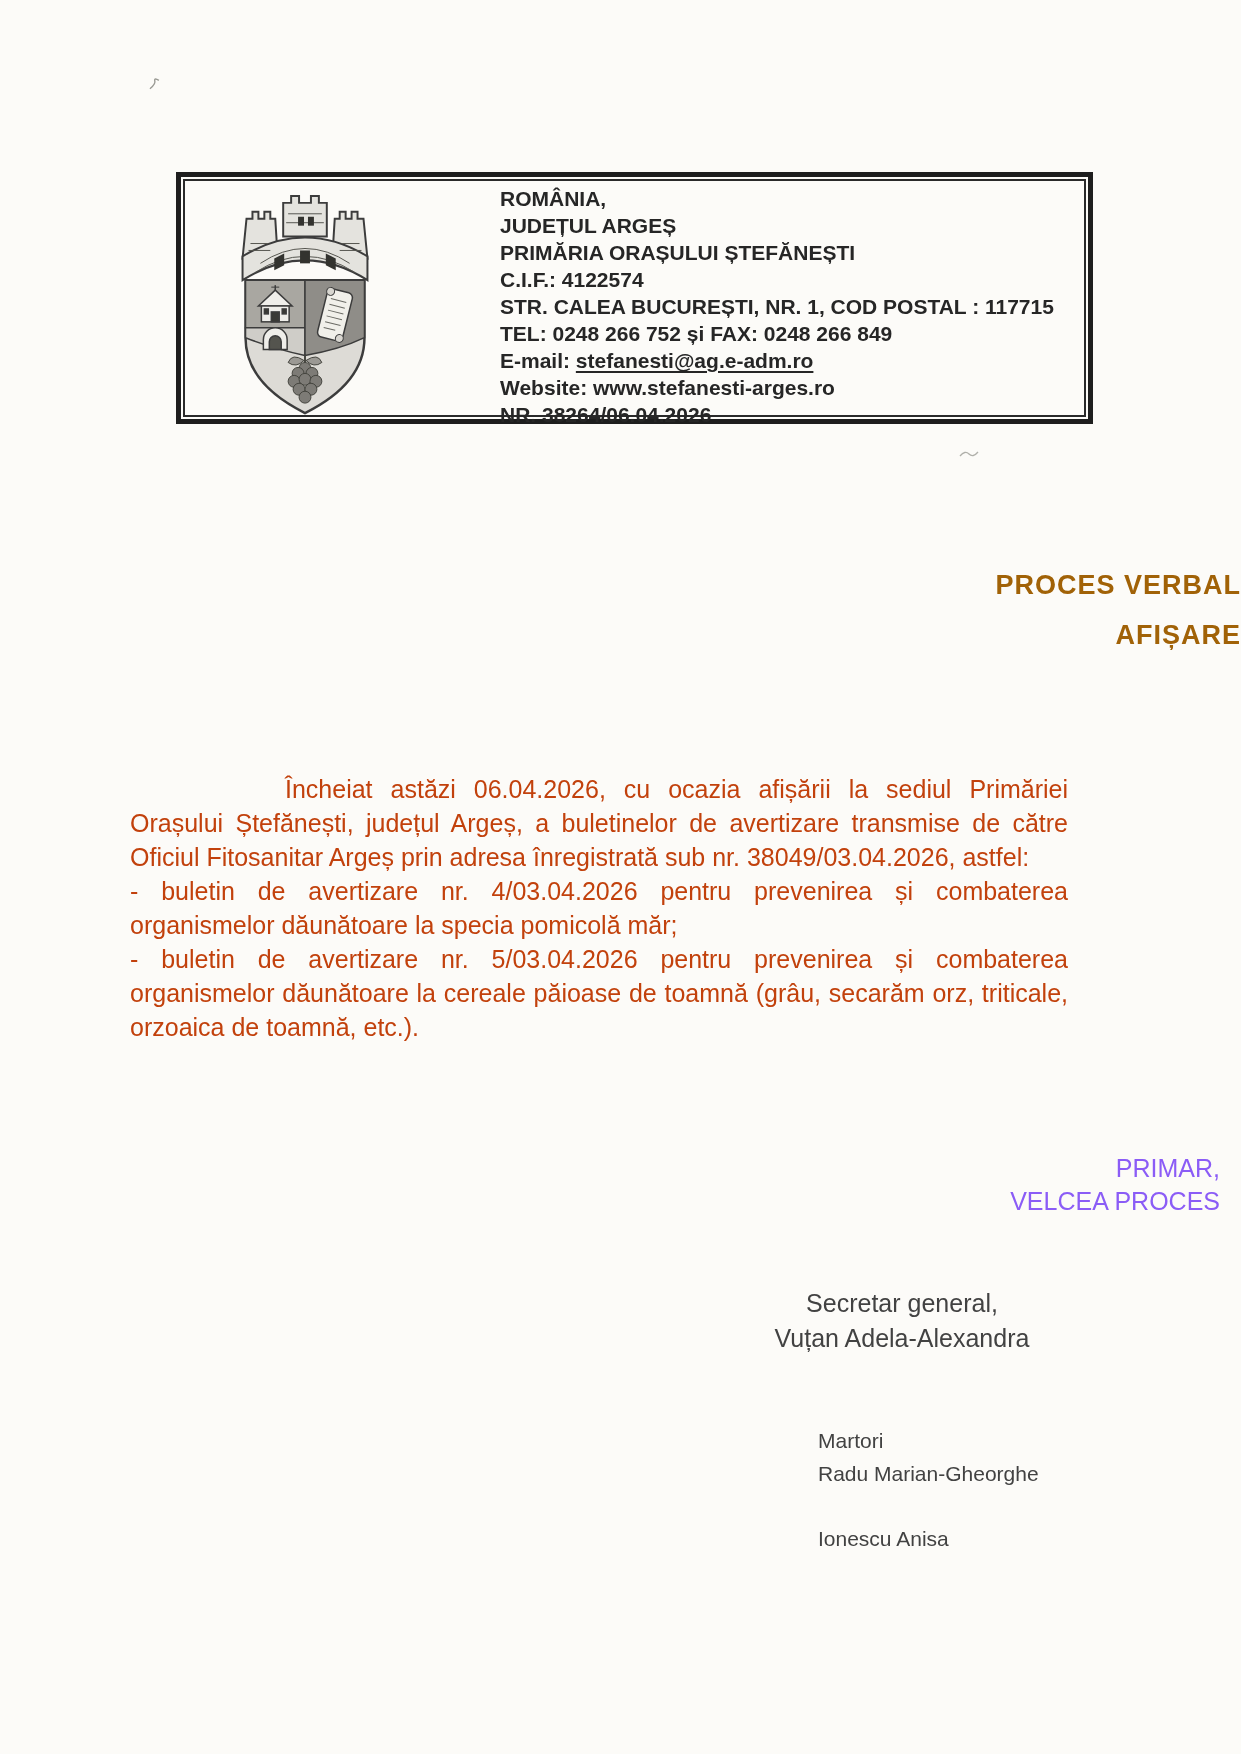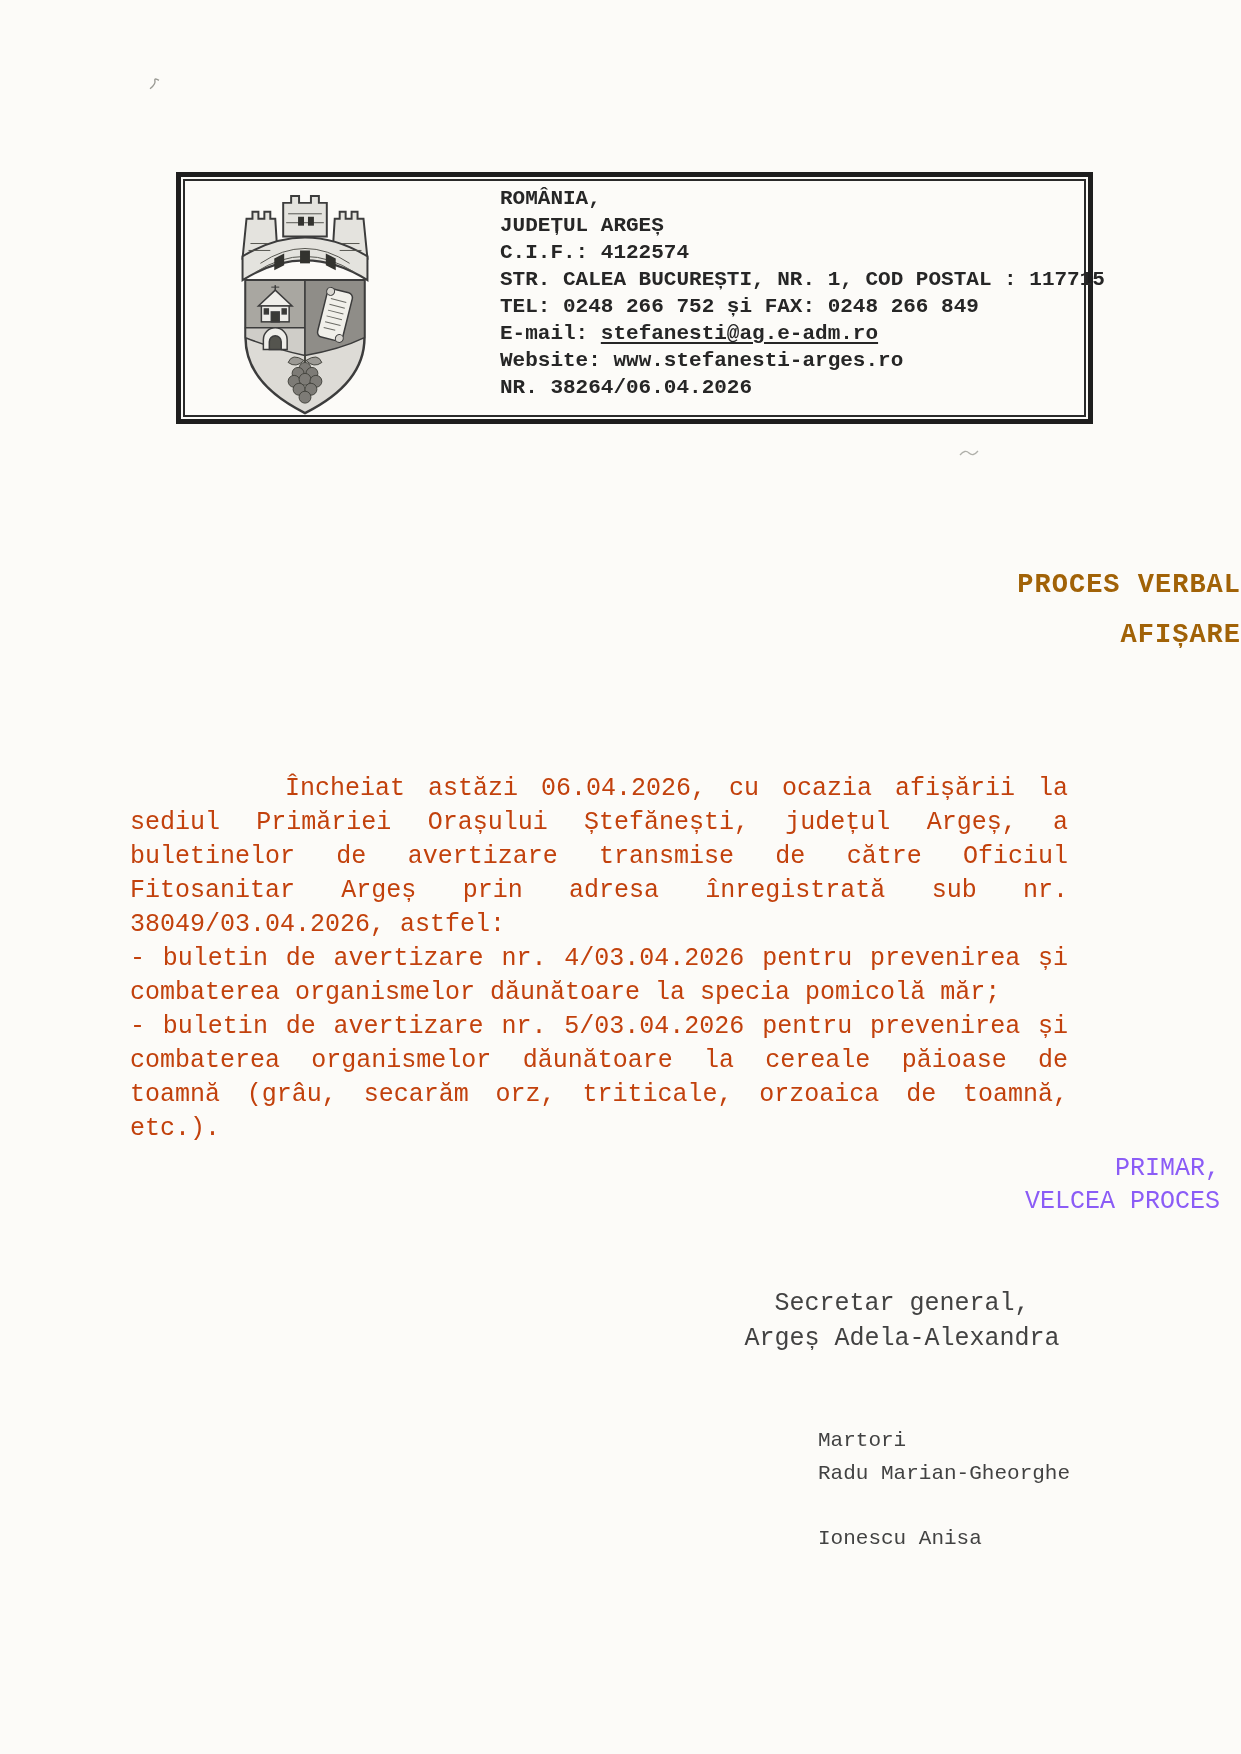--- a/index.html
+++ b/index.html
@@ -1,21 +1,21 @@
 <!DOCTYPE html>
 <html><head>
 <meta charset="utf-8">
 <style>
   html,body{margin:0;padding:0;}
   .page{
     position:relative;
     width:1241px;
     height:1754px;
     background:#fcfbf8;
-    font-family:Liberation Mono, monospace;
+    font-family:Liberation Sans, sans-serif;
     color:#3a3a3a;
     overflow:hidden;
   }
 
   
   .lh-box{
     position:absolute;
     left:176px; top:172px;
     width:917px; height:252px;
     border:5px solid #1e1e1e;
@@ -191,20 +191,21 @@
             <circle cx="81" cy="202" r="6"></circle>
             <circle cx="75" cy="210" r="6"></circle>
           </g>
         </g>
       </svg>
     </div>
 
     <div class="lh-text">
       <div>ROMÂNIA,</div>
       <div>JUDEȚUL ARGEȘ</div>
+      <div>PRIMĂRIA ORAȘULUI ȘTEFĂNEȘTI</div>
       <div>C.I.F.: 4122574</div>
       <div>STR. CALEA BUCUREȘTI, NR. 1, COD POSTAL : 117715</div>
       <div>TEL: 0248 266 752 și FAX: 0248 266 849</div>
       <div><span>E-mail: </span><span class="u">stefanesti@ag.e-adm.ro</span></div>
       <div><span>Website: </span><span>www.stefanesti-arges.ro</span></div>
       <div>NR. 38264/06.04.2026</div>
     </div>
   </div>
 
   <div class="doc-title">
@@ -218,21 +219,21 @@
     <p>- buletin de avertizare nr. 5/03.04.2026 pentru prevenirea și combaterea organismelor dăunătoare la cereale păioase de toamnă (grâu, secarăm orz, triticale, orzoaica de toamnă, etc.).</p>
   </div>
 
   <div class="mayor-block">
     <div>PRIMAR,</div>
     <div>VELCEA PROCES</div>
   </div>
 
   <div class="secretary-block">
     <div>Secretar general,</div>
-    <div>Argeș Adela-Alexandra</div>
+    <div>Vuțan Adela-Alexandra</div>
   </div>
 
   <div class="witness-block">
     <div>Martori</div>
     <div>Radu Marian-Gheorghe</div>
     <div class="witness-2">Ionescu Anisa</div>
   </div>
 
 </div>
 

